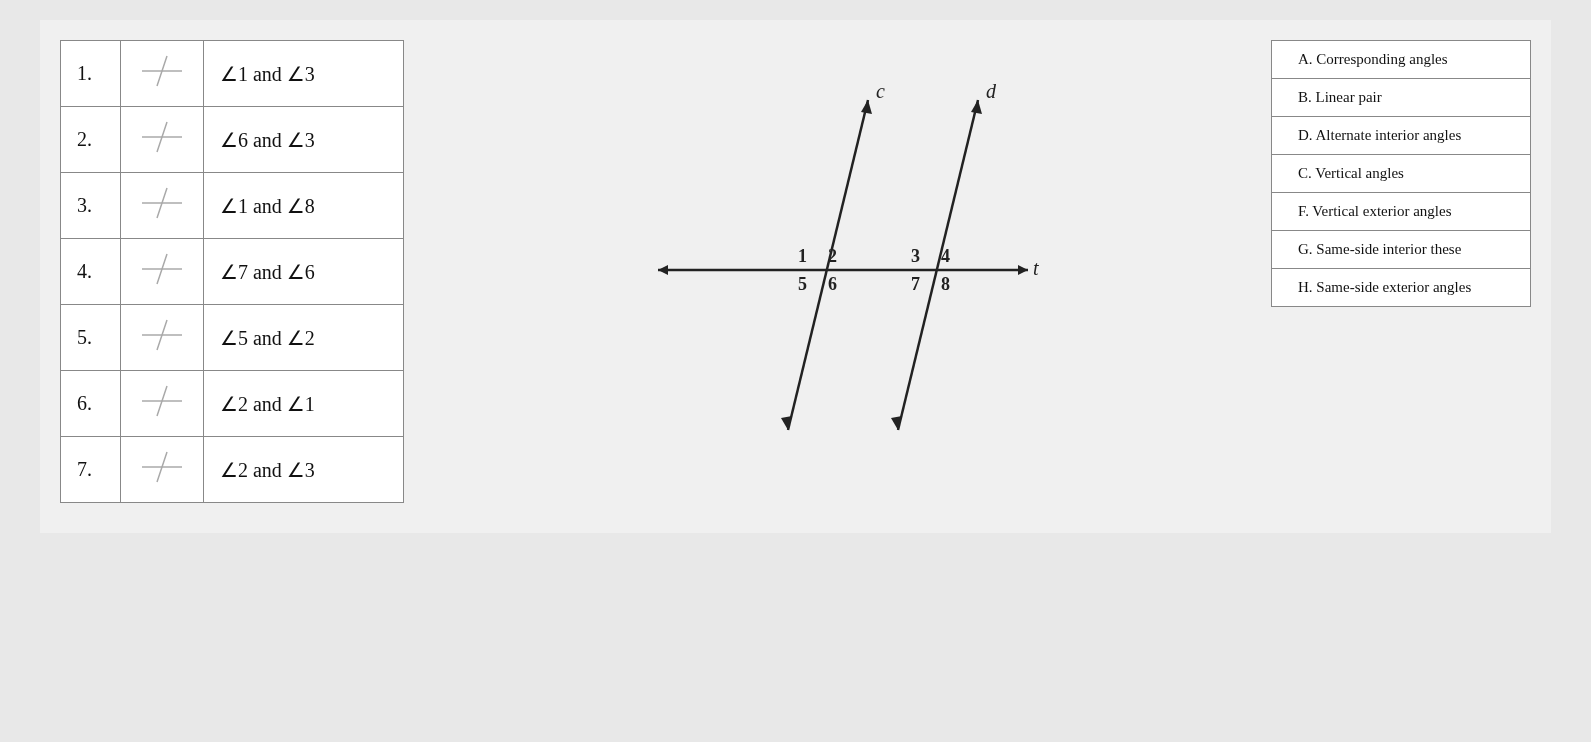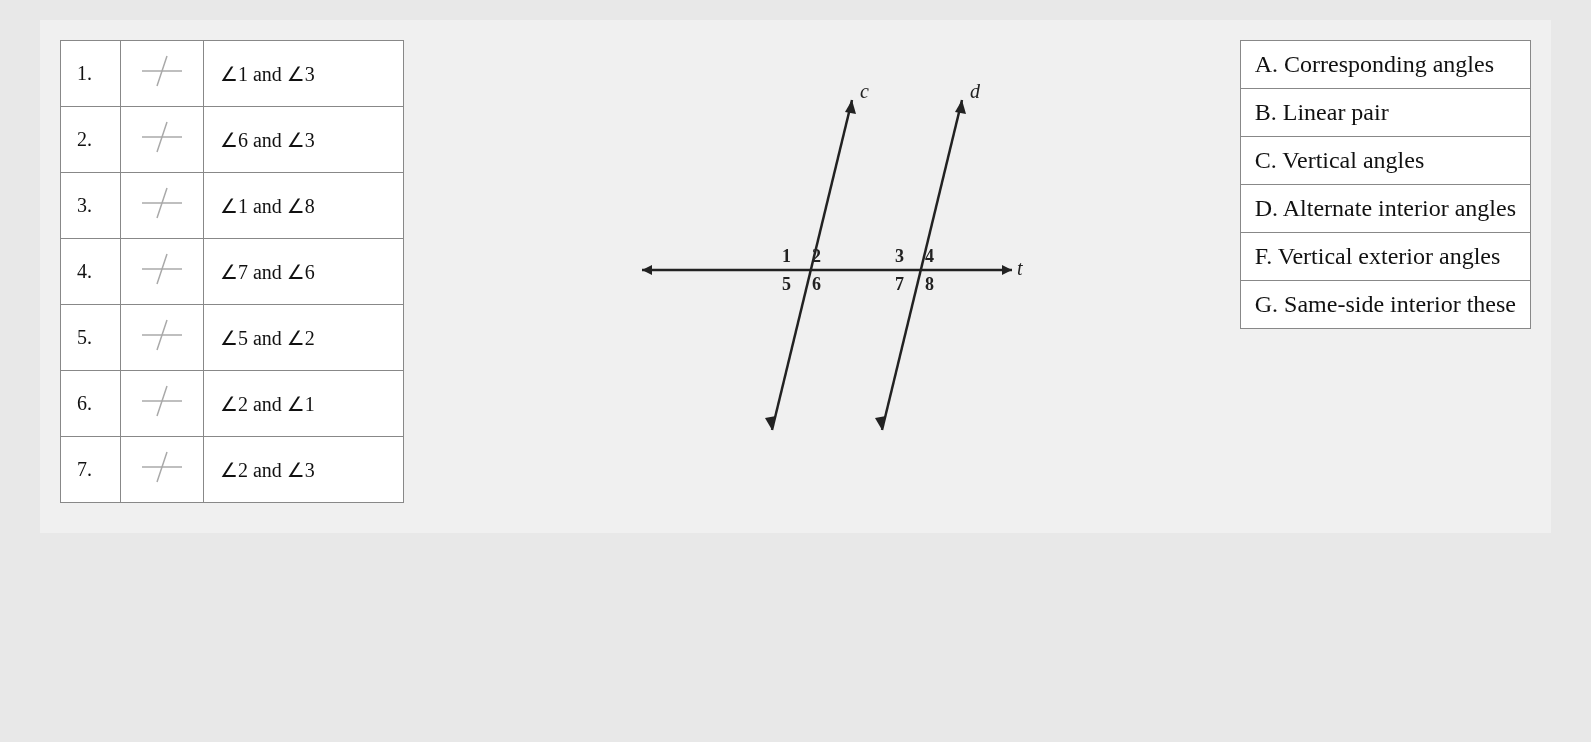--- a/index.html
+++ b/index.html
@@ -76,22 +76,22 @@
     }
     
     .answer-key {
       border-collapse: collapse;
       min-width: 260px;
       background: #fff;
       align-self: flex-start;
     }
     .answer-key td {
       border: 1.5px solid #888;
-      padding: 10px 14px;
-      font-size: 24px;
+      padding: 10px 26px;
+      font-size: 15px;
       color: #111;
       vertical-align: top;
     }
   </style>
 </head>
 <body>
 
 <div class="page">
   <div class="top-banner"></div>
   <div class="header-title"></div>
@@ -201,28 +201,31 @@
 
     <table class="answer-key">
       <tbody id="answer-key-body">
       <tr>
             <td>A.  Corresponding angles</td>
           </tr>
           <tr>
             <td>B.  Linear pair</td>
           </tr>
           <tr>
+            <td>D.  Alternate interior angles</td>
+          </tr>
+          <tr>
             <td>C.  Vertical angles</td>
           </tr>
           <tr>
-            <td>D.  Alternate interior angles</td>
-          </tr>
-          <tr>
             <td>F.  Vertical exterior angles</td>
           </tr>
           <tr>
             <td>G.  Same-side interior these</td>
+          </tr>
+          <tr>
+            <td>H.  Same-side exterior angles</td>
           </tr>
         </tbody>
     </table>
 
   </div>
 </div>
 
 </body></html>

